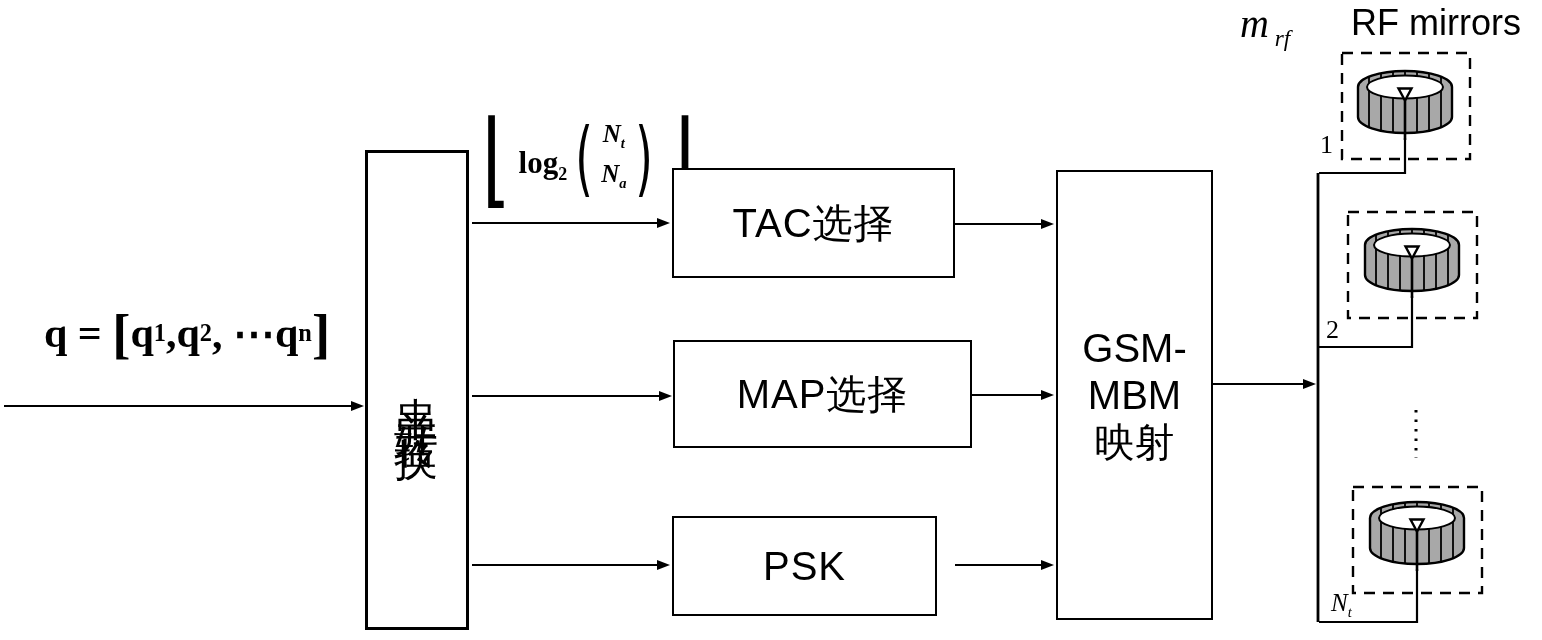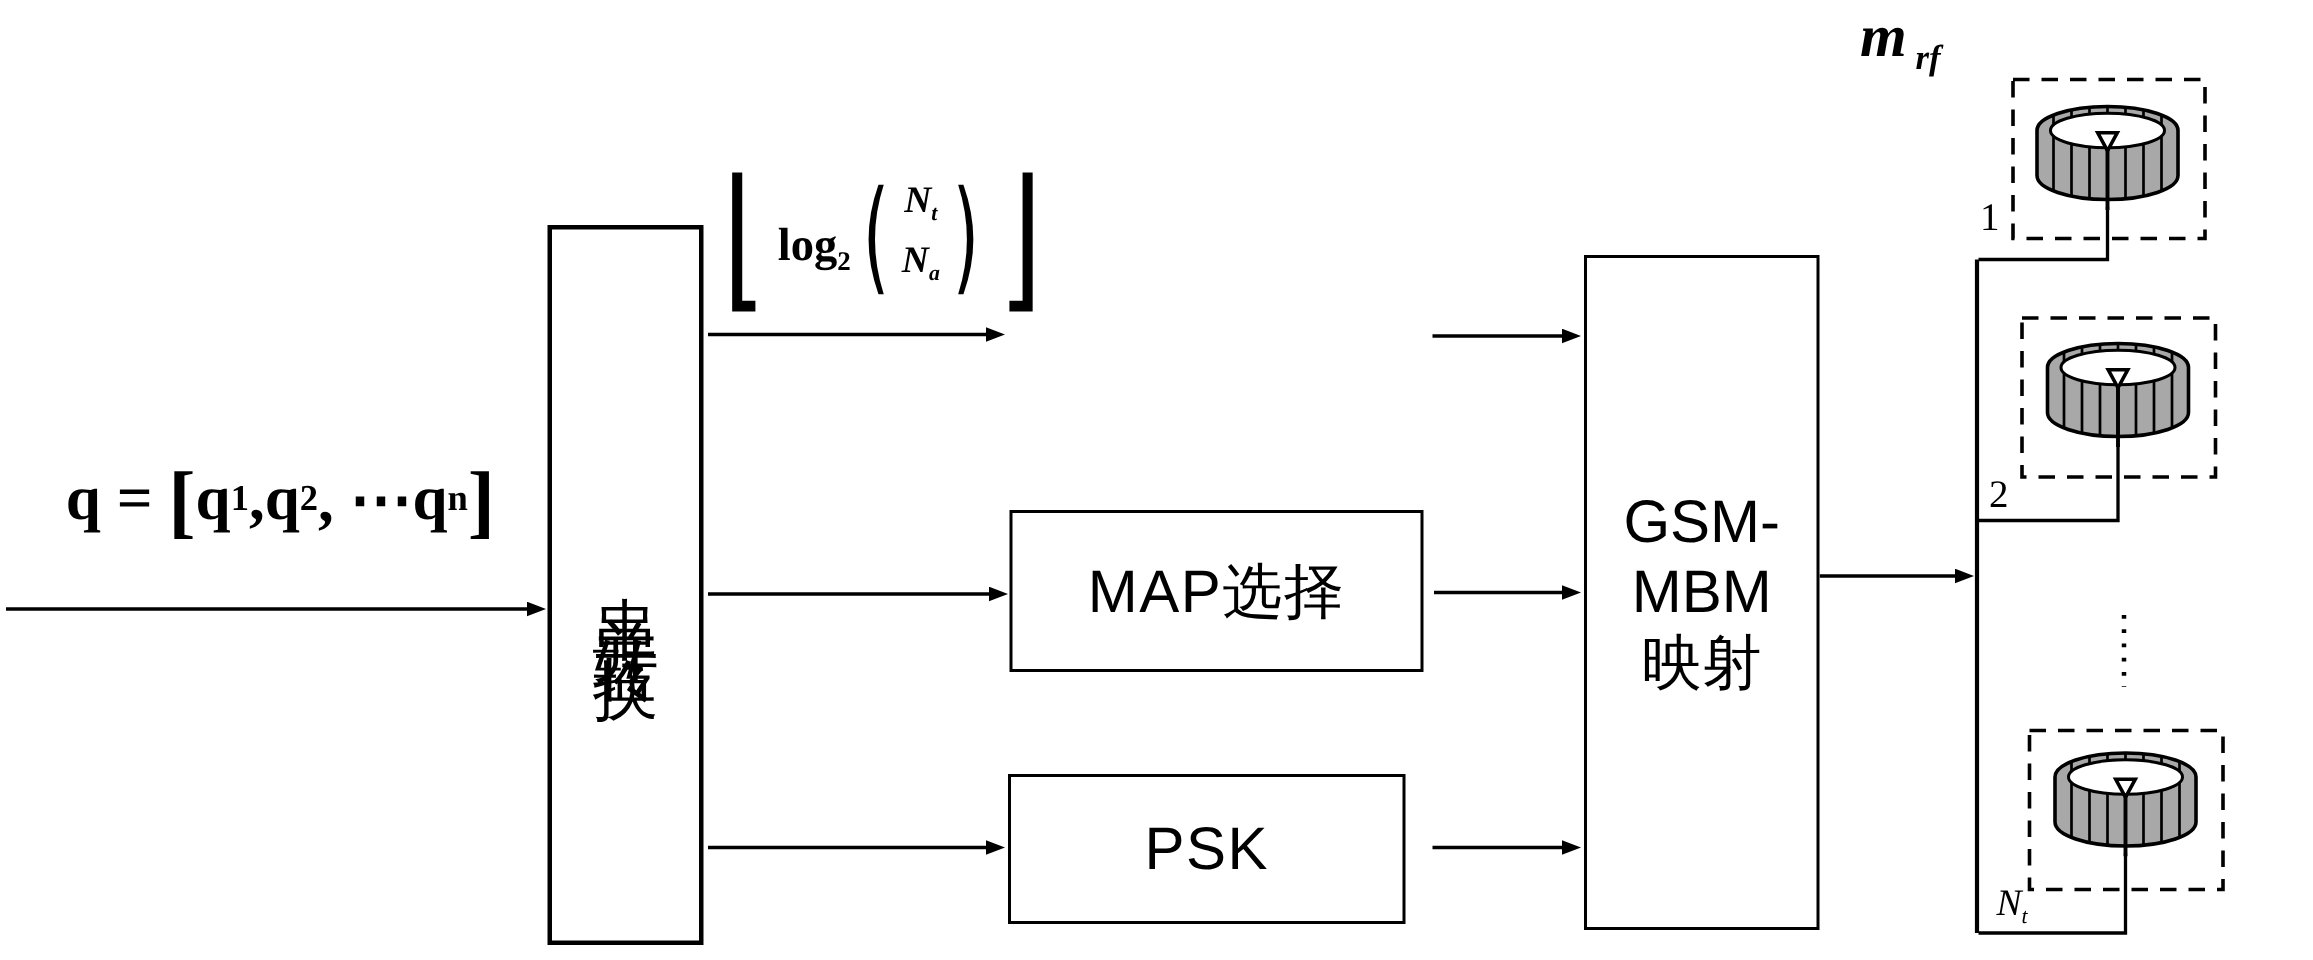--- a/index.html
+++ b/index.html
@@ -31,21 +31,21 @@
     letter-spacing:14px;
   }
   .mapper-line{font-size:40px;line-height:47px;text-align:center;}
 
   
   .lbl{position:absolute;z-index:2;color:#000;}
   .input-bits{left:100px;top:212px;width:185px;font-size:42px;letter-spacing:2px;text-align:center;}
   .rf-mirrors{left:1334px;top:2px;width:204px;font-size:36px;text-align:center;}
 
   
-  .formula{position:absolute;z-index:2;font-family:"Liberation Serif",serif;color:#000;font-weight:bold;}
+  .formula{position:absolute;z-index:2;font-family:"Liberation Serif",serif;color:#000;}
   .formula span{white-space:pre;}
   .seg-sub{font-size:0.58em;vertical-align:-0.38em;}
   .seg-upsub{font-size:0.58em;vertical-align:-0.38em;font-style:normal;}
   .seg-up{font-style:normal;}
   .seg-big{font-size:1.3em;vertical-align:-0.06em;font-weight:bold;}
   .q-vec{left:12px;top:302px;width:350px;height:62px;font-size:42px;font-weight:bold;
          display:flex;align-items:center;justify-content:center;}
   .map-in{left:505px;top:320px;width:140px;font-size:42px;font-style:italic;text-align:center;}
   .psk-in{left:487px;top:484px;width:168px;font-size:35px;font-style:italic;text-align:center;}
   .m-rf{left:1240px;top:0px;width:90px;font-size:40px;font-style:italic;}
@@ -141,36 +141,40 @@
     <span class="logpart"><span>log</span><span class="seg-sub">2</span></span>
     <span class="parenb">(</span>
     <span class="binom">
       <span><span>N</span><span class="seg-sub">t</span></span>
       <span><span>N</span><span class="seg-sub">a</span></span>
     </span>
     <span class="parenb">)</span>
     <span class="floorb">⌋</span>
   </div>
 
+  <div class="box" style="left:672px;top:168px;width:283px;height:110px;">
+    <span class="box-label">TAC选择</span>
+  </div>
 
-  <div class="box" style="left:673px;top:340px;width:276px;height:108px;">
+  <div class="box" style="left:673px;top:340px;width:299px;height:108px;">
     <span class="box-label">MAP选择</span>
   </div>
 
   <div class="box" style="left:672px;top:516px;width:265px;height:100px;">
     <span class="box-label">PSK</span>
   </div>
 
   <div class="box" style="left:1056px;top:170px;width:157px;height:450px;flex-direction:column;">
     <div class="mapper-line">GSM-</div>
     <div class="mapper-line">MBM</div>
     <div class="mapper-line">映射</div>
   </div>
 
   <div class="formula m-rf"><span>m</span><span class="seg-sub"> rf</span></div>
+  <div class="lbl rf-mirrors">RF mirrors</div>
 
   <svg class="ant" style="left:1355px;top:66px;" width="100" height="74" viewBox="0 0 100 74">
       <use href="#mirror"></use>
     </svg>
   <svg class="ant" style="left:1362px;top:224px;" width="100" height="74" viewBox="0 0 100 74">
       <use href="#mirror"></use>
     </svg>
   <svg class="ant" style="left:1367px;top:497px;" width="100" height="74" viewBox="0 0 100 74">
       <use href="#mirror"></use>
     </svg>

